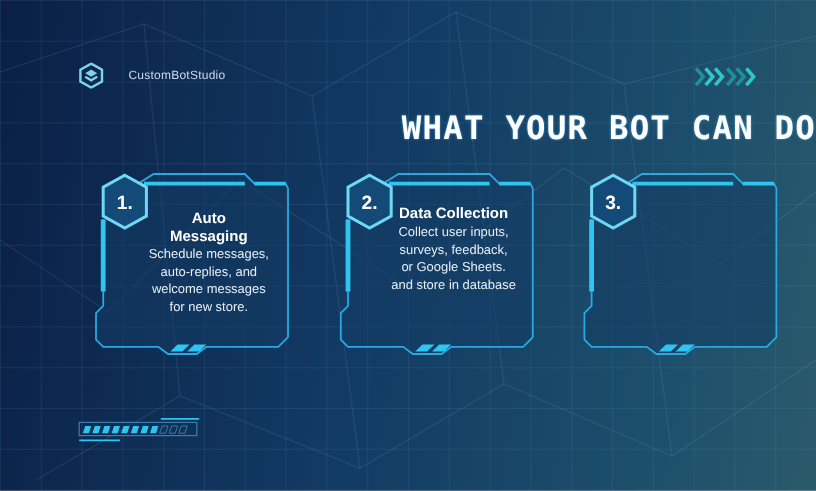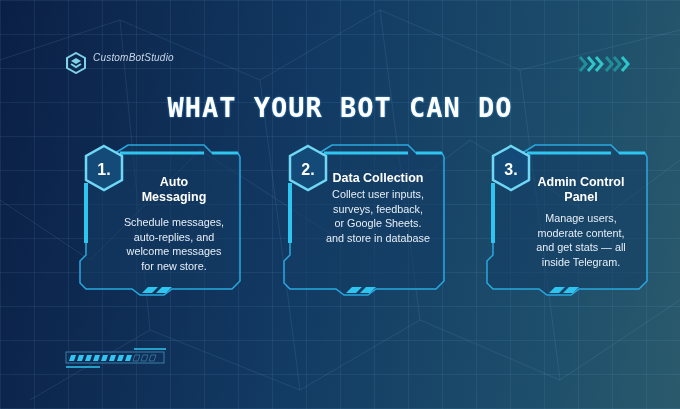--- a/index.html
+++ b/index.html
@@ -9,38 +9,38 @@
     background: linear-gradient(100deg, #0b1f45 0%, #123a63 45%, #1d4e6b 80%, #2b5a6c 100%);
   }
   .grid {
     position:absolute; inset:0;
     background-image:
       linear-gradient(rgba(120,180,230,0.10) 1px, transparent 1px),
       linear-gradient(90deg, rgba(120,180,230,0.10) 1px, transparent 1px);
     background-size: 34px 34px;
   }
   .net { position:absolute; inset:0; }
-  .logo { position:absolute; left:65px; top:52px; display:flex; gap:6px;font-style:italic; }
+  .logo { position:absolute; left:65px; top:52px; display:flex; align-items:center; gap:20px; }
   .logo-text { color:#c9d8ea; font-size:10px; letter-spacing:0.2px; }
   .chevrons { position:absolute; left:578px; top:54px; }
   .title {
-    position:absolute; top:92px; left:0; width:680px; text-align:center;
+    position:absolute; top:92px; left:0; width:680px; text-align:right;
     color:#ffffff; font-family:"DejaVu Sans Mono", monospace; font-weight:bold;
     font-size:27px; letter-spacing:1px; text-shadow:0 0 2px #4da8e6;
   }
   .card { position:absolute; top:143px; width:180px; height:155px; }
   .card svg.frame { position:absolute; left:0; top:0; }
   .hexnum {
     position:absolute; left:10px; top:3px; width:44px; height:48px;
     display:flex; align-items:center; justify-content:center;
     color:#fff; font-weight:bold; font-size:16px;
   }
   .card-body { position:absolute; left:28px; top:32px; width:148px; text-align:center; color:#fff; }
   .card-title { font-weight:bold; font-size:12.5px; line-height:15px; }
-  .card-desc { font-size:10.8px; line-height:14.5px; color:#e6eef7; margin-top:10px; }
+  .card-desc { font-size:10.8px; line-height:14.5px; color:#e6eef7; }
   .progress { position:absolute; left:64px; top:348px; }
 </style>
 </head>
 <body>
 
 <div class="stage">
   <div class="grid"></div>
   <svg class="net" width="680" height="409">
     <g stroke="rgba(150,200,240,0.12)" stroke-width="1" fill="none">
       <path d="M0 60 L120 20 L260 80 L380 10 L520 70 L680 30"></path>
@@ -125,32 +125,20 @@
     <svg class="frame" width="180" height="155" viewBox="0 0 180 155">
       <path d="M40 12 L56 2 L132 2 L140 10 L166 10 L168 14 L168 138 L160 146 L100 146 L92 152 L68 152 L60 146 L14 146 L8 140 L8 118 L14 112 L14 40" fill="rgba(20,60,100,0.55)" stroke="#29a9e0" stroke-width="1.5"></path>
       <path d="M14 40 L14 100" stroke="#2ec6f0" stroke-width="4"></path>
       <path d="M48 10 L132 10" stroke="#2ec6f0" stroke-width="3"></path>
       <path d="M140 10 L166 10" stroke="#2ec6f0" stroke-width="3"></path>
       <polygon points="76,144 86,144 80,150 70,150" fill="#2ec6f0"></polygon>
       <polygon points="90,144 100,144 94,150 84,150" fill="#2ec6f0"></polygon>
       <polygon points="32,3 50,13 50,37 32,47 14,37 14,13" fill="#134a78" stroke="#6fd8f5" stroke-width="2.5"></polygon>
     </svg>
     <div class="hexnum">3.</div>
-    <div class="card-body">
-      <div class="card-title">
-        <div>Admin Control</div>
-          <div>Panel</div>
-      </div>
-      <div class="card-desc" style="margin-top:6px;">
-        <div>Manage users,</div>
-          <div>moderate content,</div>
-        <div>and get stats — all</div>
-          <div>inside Telegram.</div>
-      </div>
-    </div>
   </div>
 
   <svg class="progress" width="104" height="22" viewBox="0 0 104 22">
     <line x1="70" y1="1" x2="102" y2="1" stroke="#2ec6f0" stroke-width="1.5"></line>
     <rect x="2" y="4" width="98" height="11" fill="none" stroke="#3a7fa8" stroke-width="1"></rect>
     <g fill="#2ec6f0">
       <polygon points="7,7 12,7 10,13 5,13"></polygon>
         <polygon points="15,7 20,7 18,13 13,13"></polygon>
       <polygon points="23,7 28,7 26,13 21,13"></polygon>
         <polygon points="31,7 36,7 34,13 29,13"></polygon>

